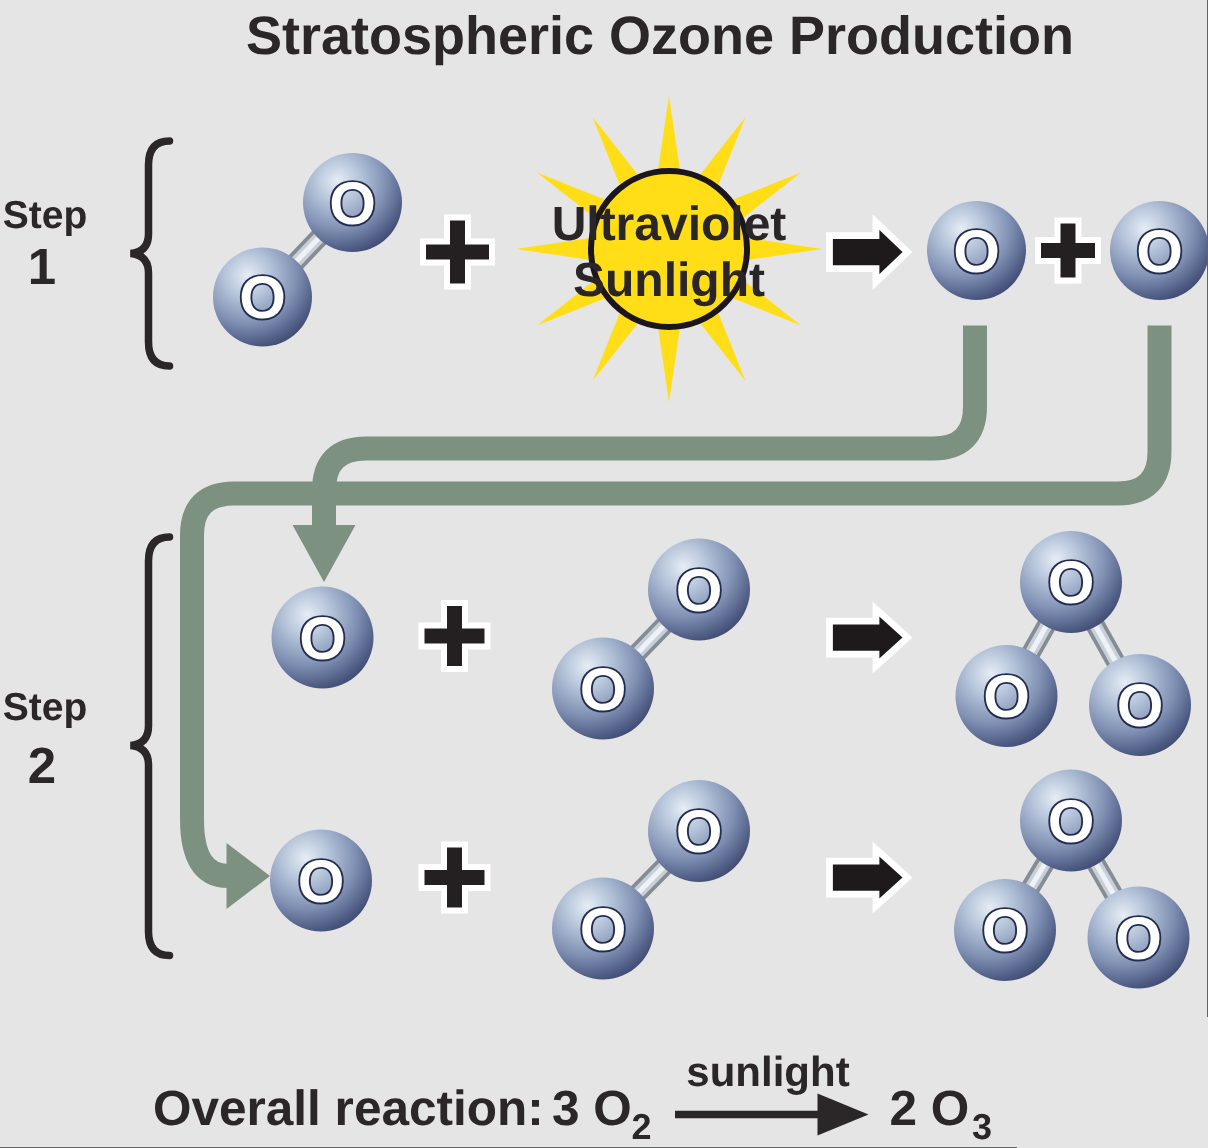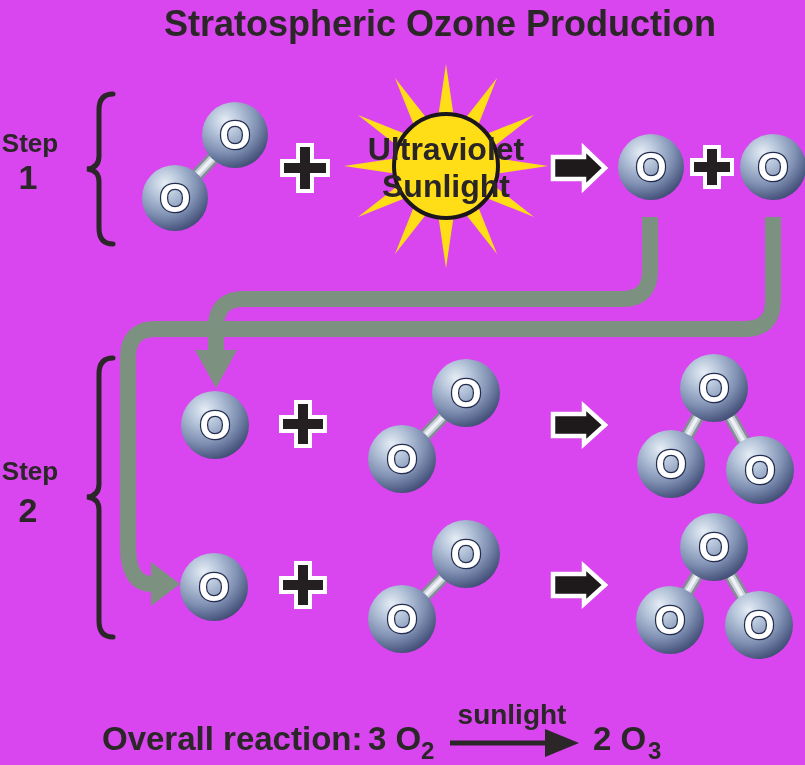--- a/index.html
+++ b/index.html
@@ -1,16 +1,16 @@
 <!DOCTYPE html>
 <html><head>
 <meta charset="utf-8">
 <style>
   html,body{margin:0;padding:0;background:#000;}
-  .stage{position:relative;width:805px;height:765px;background:#d946ef;overflow:hidden;
+  .stage{position:relative;width:805px;height:765px;background:#e5e5e5;overflow:hidden;
          font-family:"Liberation Sans", sans-serif;}
   svg{display:block;}
   text{font-family:"Liberation Sans", sans-serif;}
   .ink{fill:#2b2628;}
   .title-text{font-size:36px;font-weight:bold;}
   .step-label{font-size:26px;font-weight:bold;}
   .step-num{font-size:34px;font-weight:bold;}
   .brace{fill:none;stroke:#2b2628;stroke-width:5;stroke-linecap:round;}
   .sun-fill{fill:#ffde17;}
   .sun-circle{fill:#ffde17;stroke:#1b161c;stroke-width:4;}

